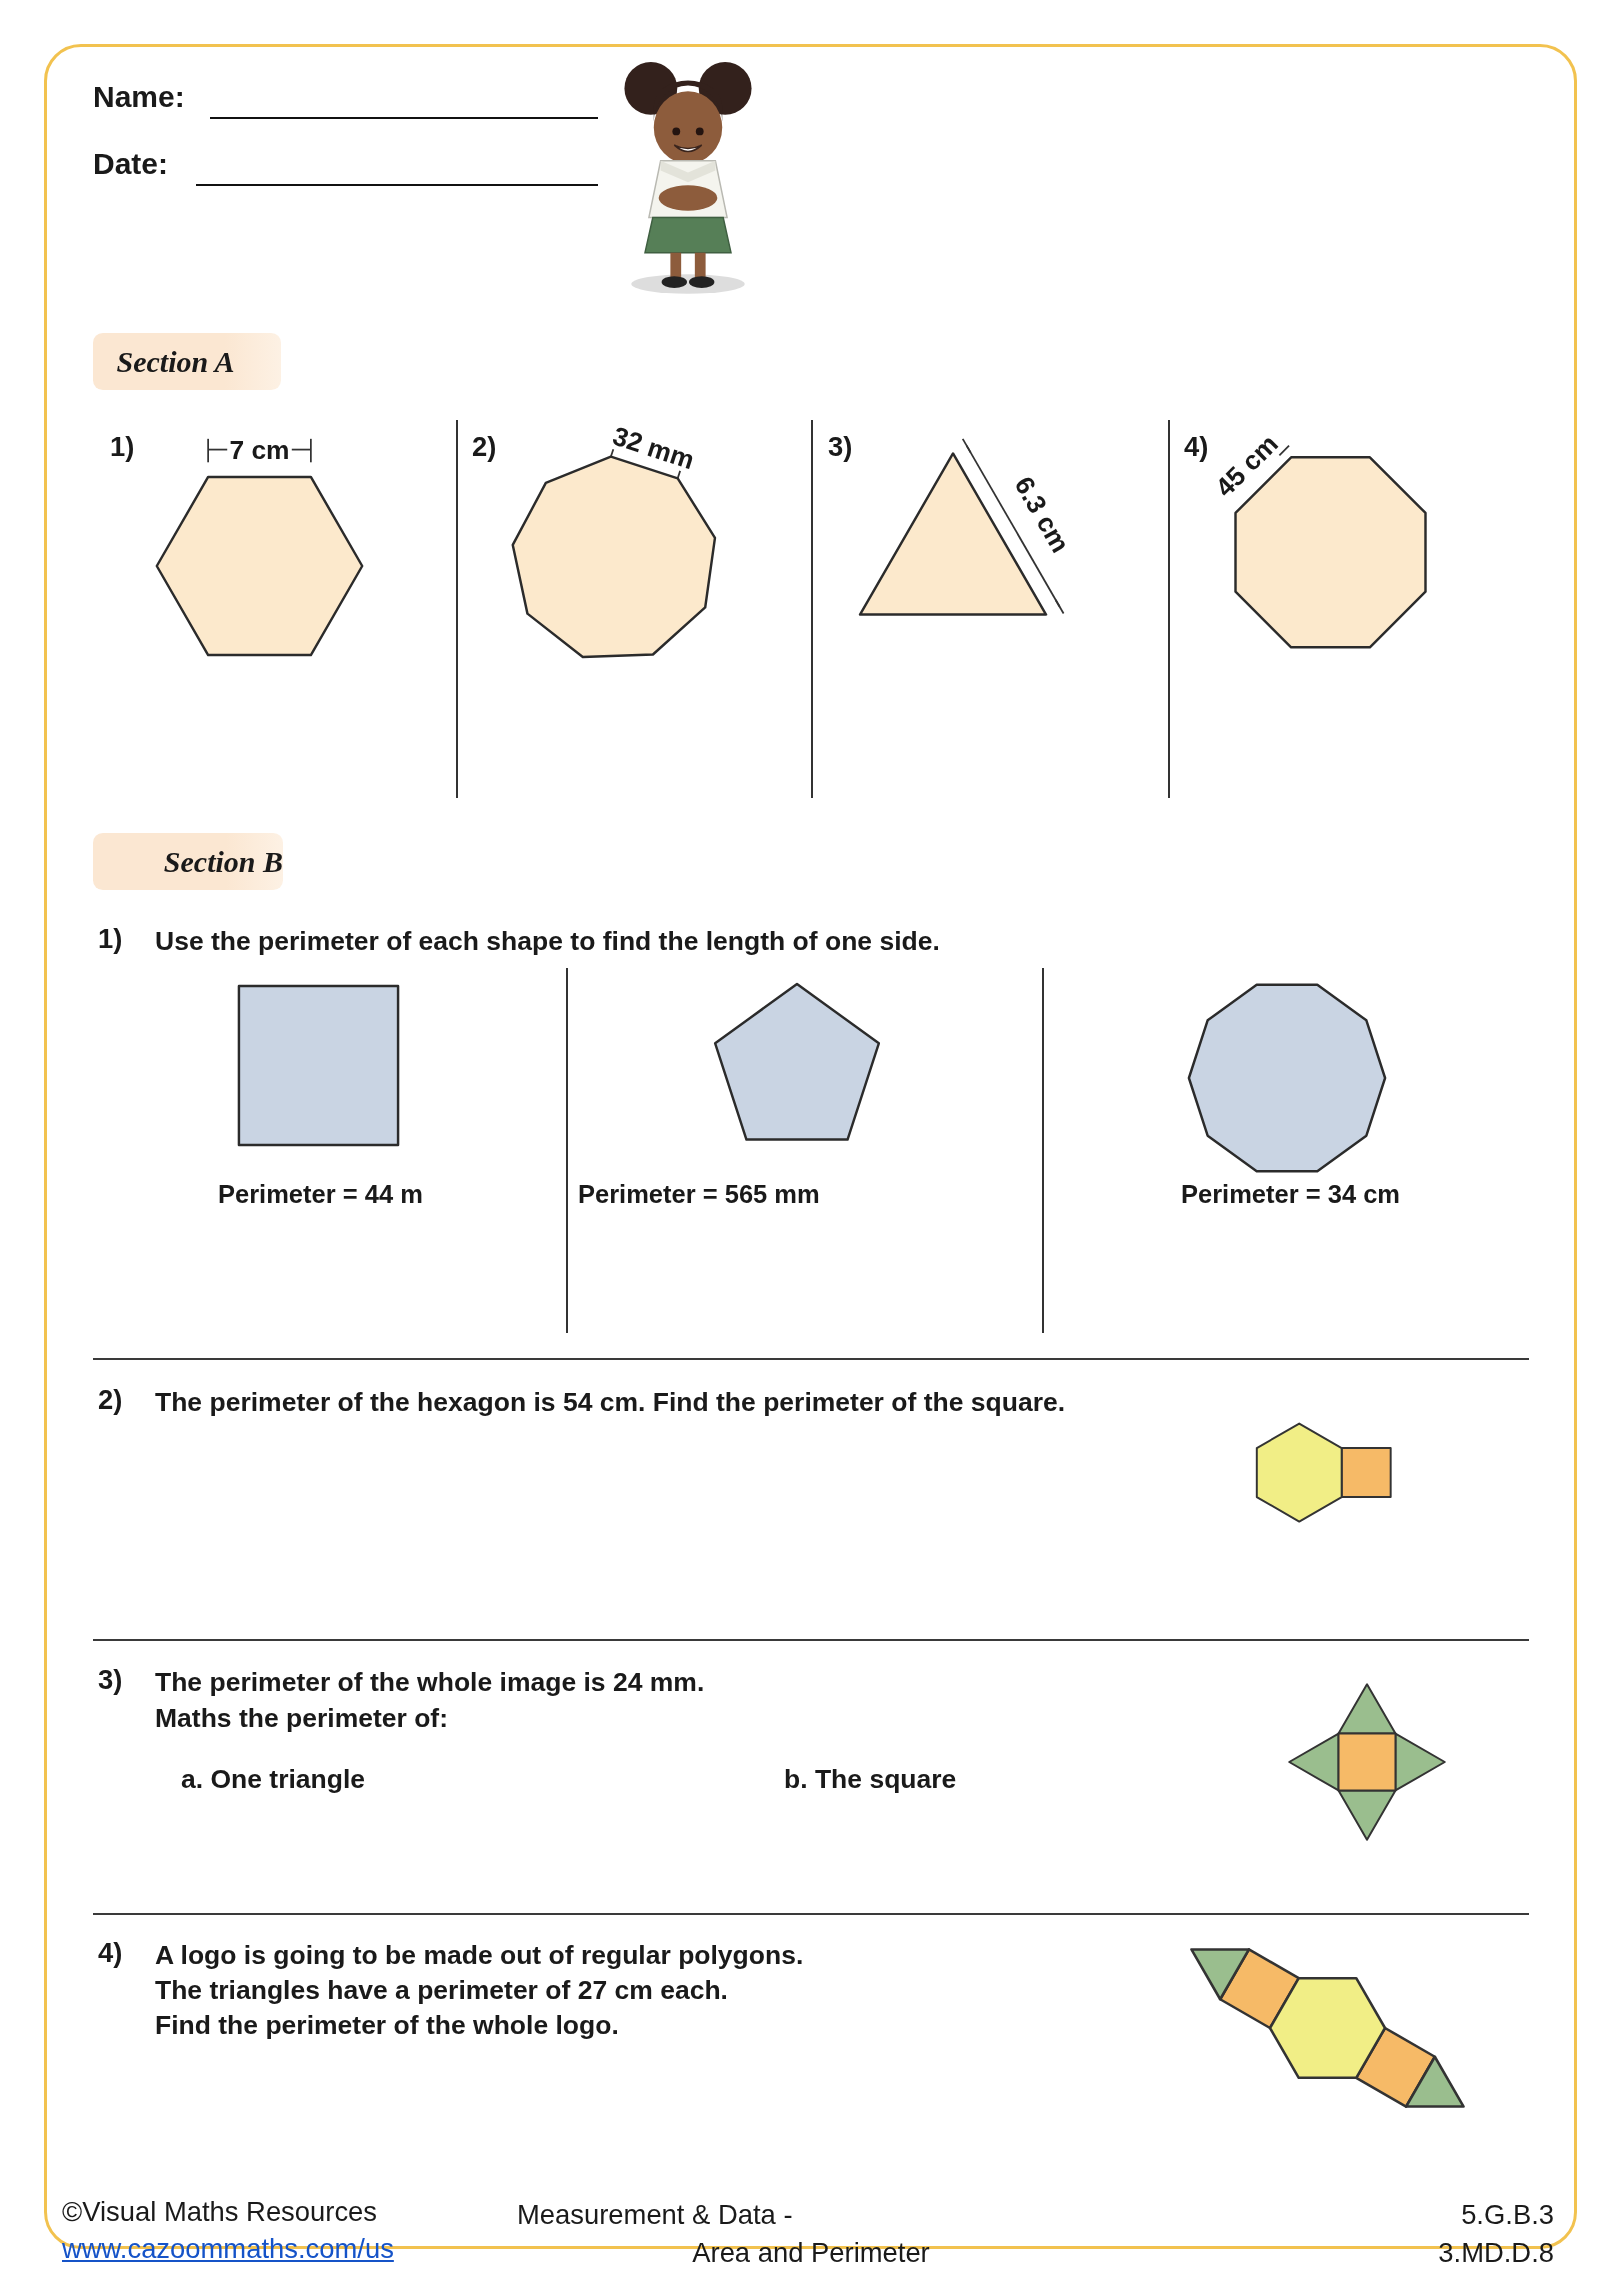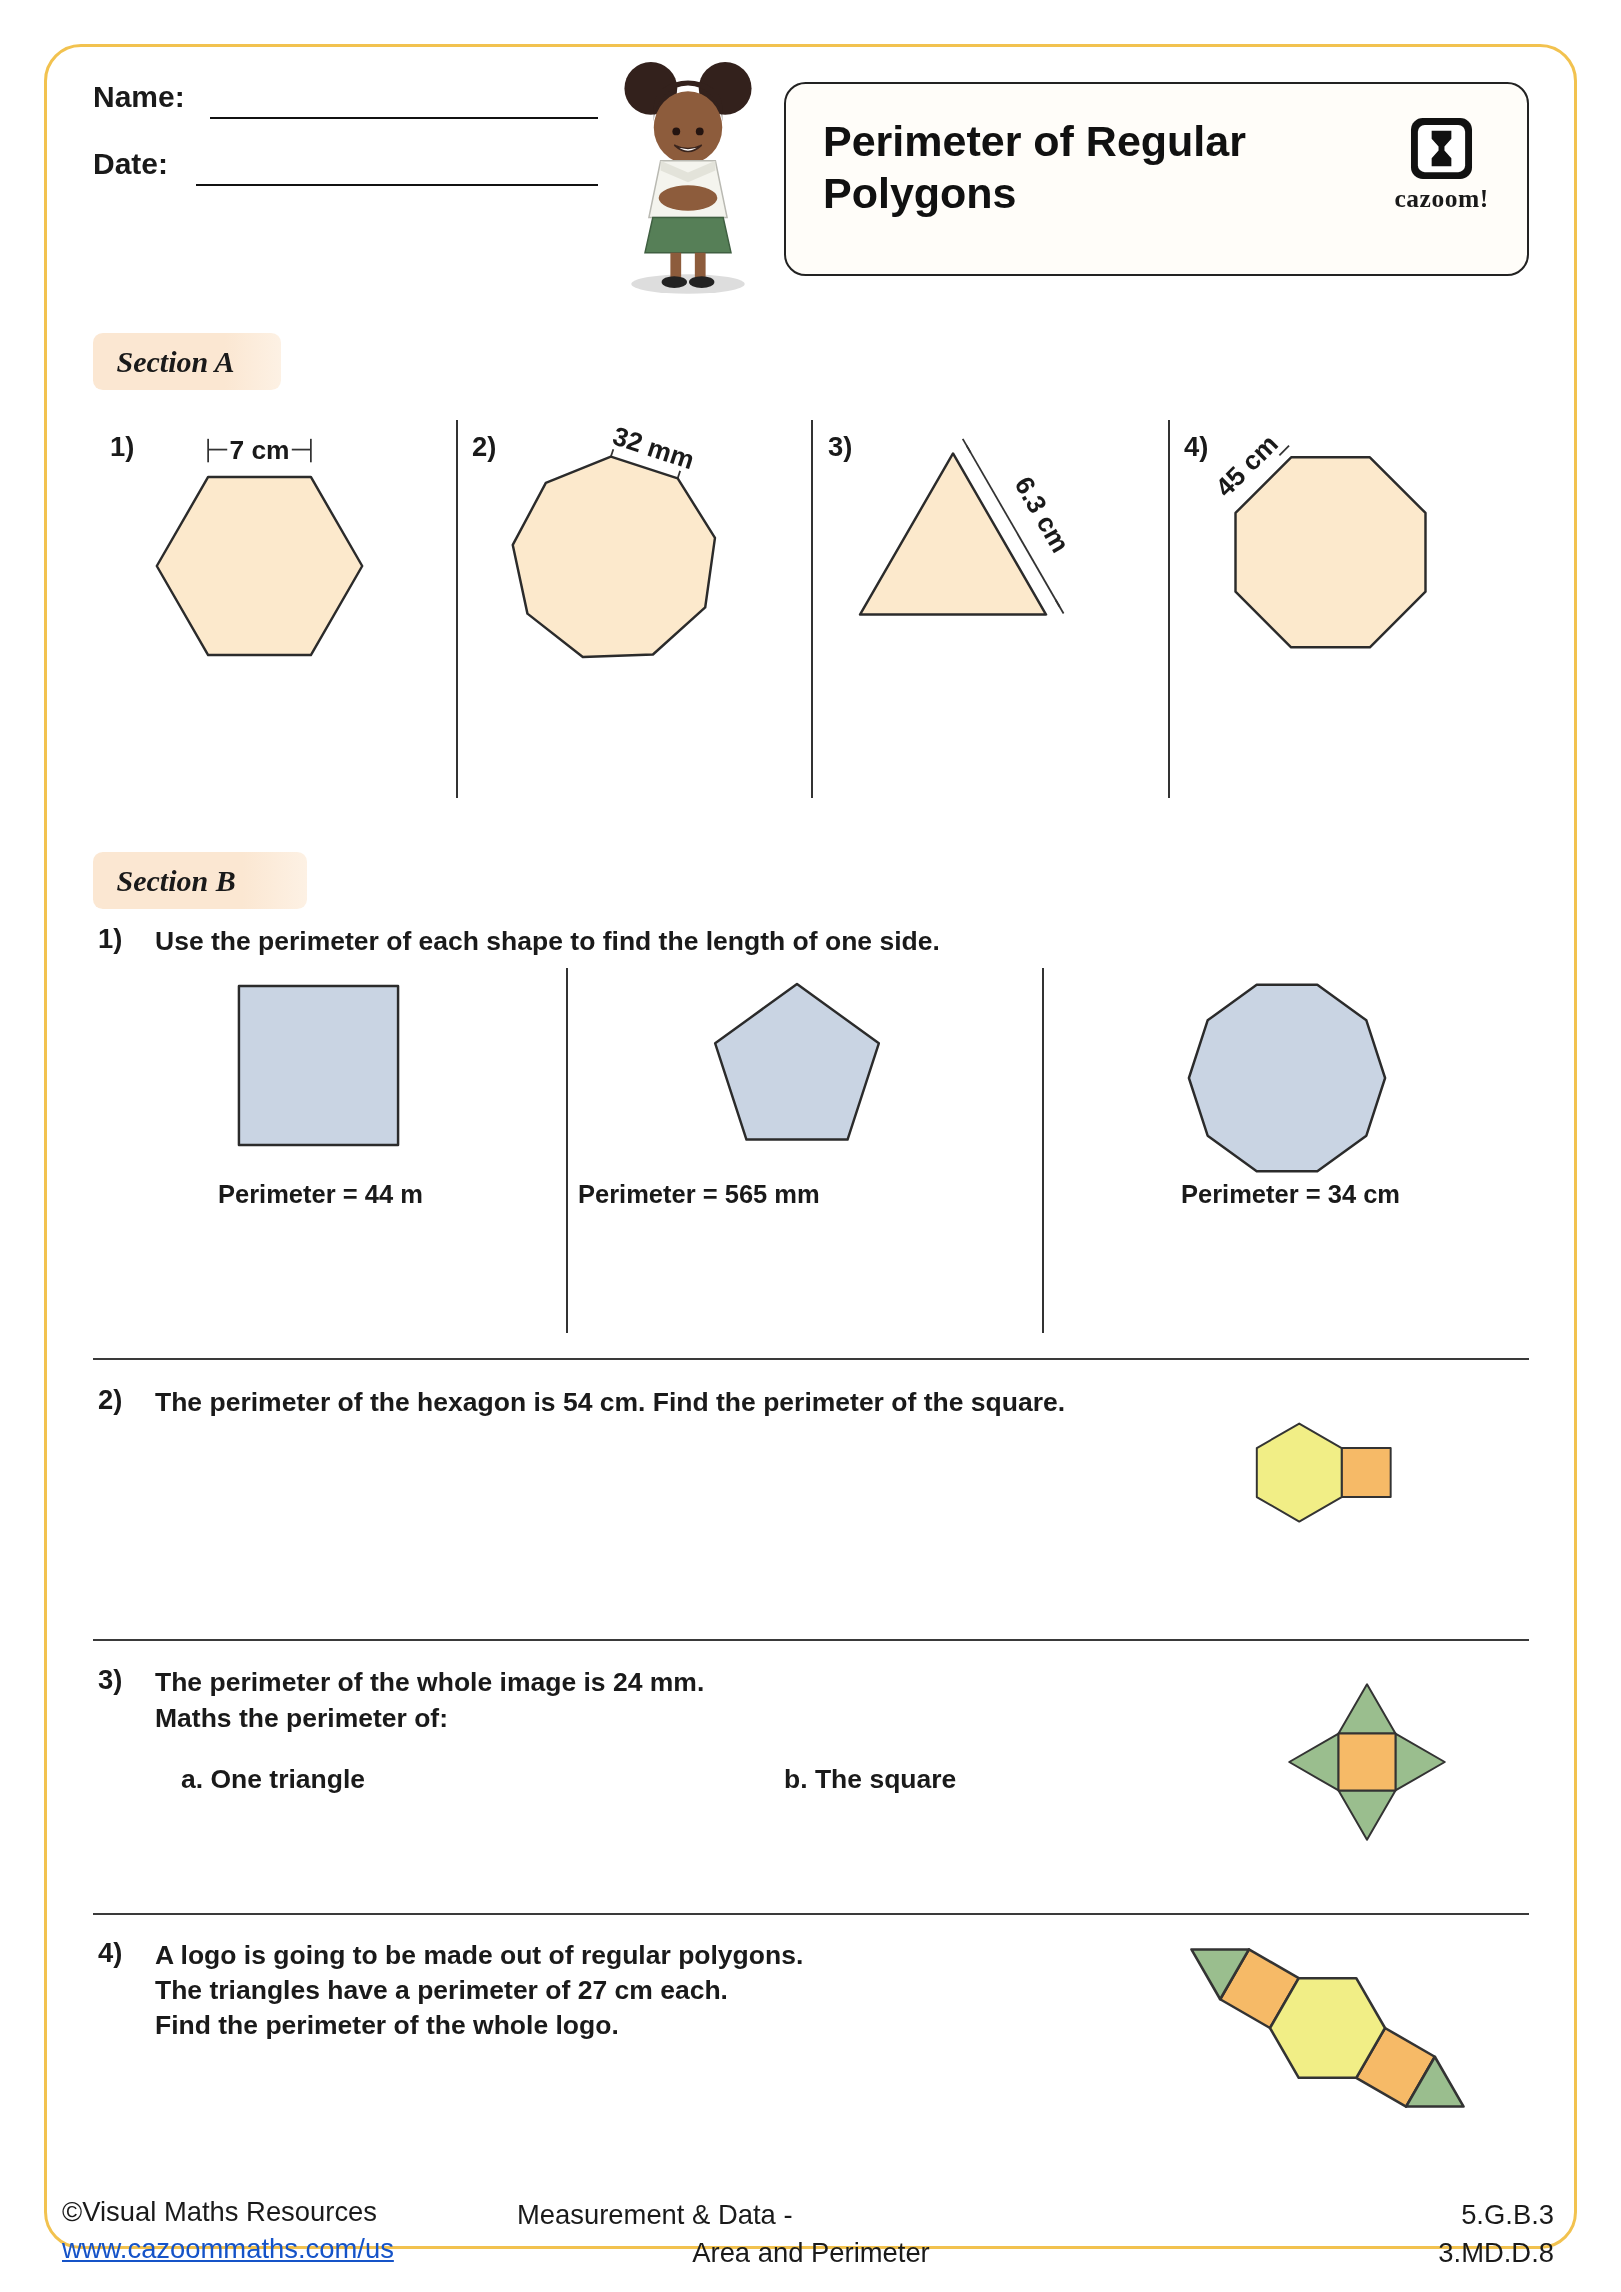--- a/index.html
+++ b/index.html
@@ -54,31 +54,20 @@
     <path d="M62,114 L118,114 L130,172 L50,172 z" fill="#f4f4ee" stroke="#b9b9b2" stroke-width="1.5"></path>
     <path d="M62,114 L90,126 L118,114 L118,124 L90,136 L62,124 z" fill="#e3e3da"></path>
     <ellipse cx="90" cy="152" rx="30" ry="13" fill="#8d5c3c"></ellipse>
     <path d="M54,172 L126,172 L134,208 L46,208 z" fill="#567f57" stroke="#3f5f41" stroke-width="1.5"></path>
     <rect x="72" y="208" width="11" height="26" fill="#8d5c3c"></rect>
     <rect x="97" y="208" width="11" height="26" fill="#8d5c3c"></rect>
     <ellipse cx="76" cy="238" rx="13" ry="6" fill="#222"></ellipse>
     <ellipse cx="104" cy="238" rx="13" ry="6" fill="#222"></ellipse>
   </svg>
 
-  <div class="abs title-box" style="left:784px; top:82px; width:745px; height:194px;">
-    <div class="abs page-title" style="left:37px; top:31px; width:549px;">Perimeter of Regular Polygons</div>
-    <div class="abs" style="right:27.4px; top:33px; width:116px; text-align:center;">
-      <svg width="63" height="63" viewBox="0 0 64 64">
-        <rect x="1" y="1" width="62" height="62" rx="12" fill="#111"></rect>
-        <rect x="8" y="8" width="48" height="48" rx="7" fill="#fff"></rect>
-        <path d="M22,14 h20 v8 l-7,8 v4 l7,8 v8 h-20 v-8 l7,-8 v-4 l-7,-8 z" fill="#111"></path>
-      </svg>
-      <div class="brand-name">cazoom!</div>
-    </div>
-  </div>
 
   <div class="abs section-pill" style="left:93px; top:333px; width:188px; height:57px;">Section A</div>
 
   <div class="abs prob-num" style="left:110px; top:431px;">1)</div>
   <svg class="abs" style="left:147px; top:421px;" width="225" height="245" viewBox="0 0 230 250">
     <line class="measure" x1="62.5" y1="18" x2="62.5" y2="42"></line>
     <line class="measure" x1="167.5" y1="18" x2="167.5" y2="42"></line>
     <line class="measure" x1="62.5" y1="29" x2="82" y2="29"></line>
     <line class="measure" x1="148" y1="29" x2="167.5" y2="29"></line>
     <text x="115" y="39" text-anchor="middle">7 cm</text>
@@ -105,21 +94,21 @@
   </svg>
   <div class="abs vline" style="left:1168px; top:420px; height:378px;"></div>
 
   <div class="abs prob-num" style="left:1184px; top:431px;">4)</div>
   <svg class="abs" style="left:1208px; top:425px;" width="245" height="237" viewBox="0 0 250 242">
     <text x="46" y="48" text-anchor="middle" transform="rotate(-45 46 48)">45 cm</text>
     <line class="measure" x1="72.8" y1="30.9" x2="82.7" y2="21"></line>
     <polygon class="shape-cream" points="222,89.8 165.2,33 84.8,33 28,89.8 28,170.2 84.8,227 165.2,227 222,170.2"></polygon>
   </svg>
 
-  <div class="abs section-pill" style="left:93px; top:852px; width:214px; height:57px;">Section B</div>
+  <div class="abs section-pill" style="left:93px; top:833px; width:190px; height:57px;text-align:right;">Section B</div>
 
   <div class="abs prob-num" style="left:98px; top:923px;">1)</div>
   <div class="abs q-text" style="left:155px; top:924px;">Use the perimeter of each shape to find the length of one side.</div>
 
   <svg class="abs" style="left:235px; top:982px;" width="167" height="167" viewBox="0 0 170 170">
     <rect class="shape-blue" x="4" y="4" width="162" height="162"></rect>
   </svg>
   <div class="abs perim-label" style="left:218px; top:1180px;">Perimeter = 44 m</div>
   <div class="abs vline" style="left:566px; top:968px; height:365px;"></div>
 

